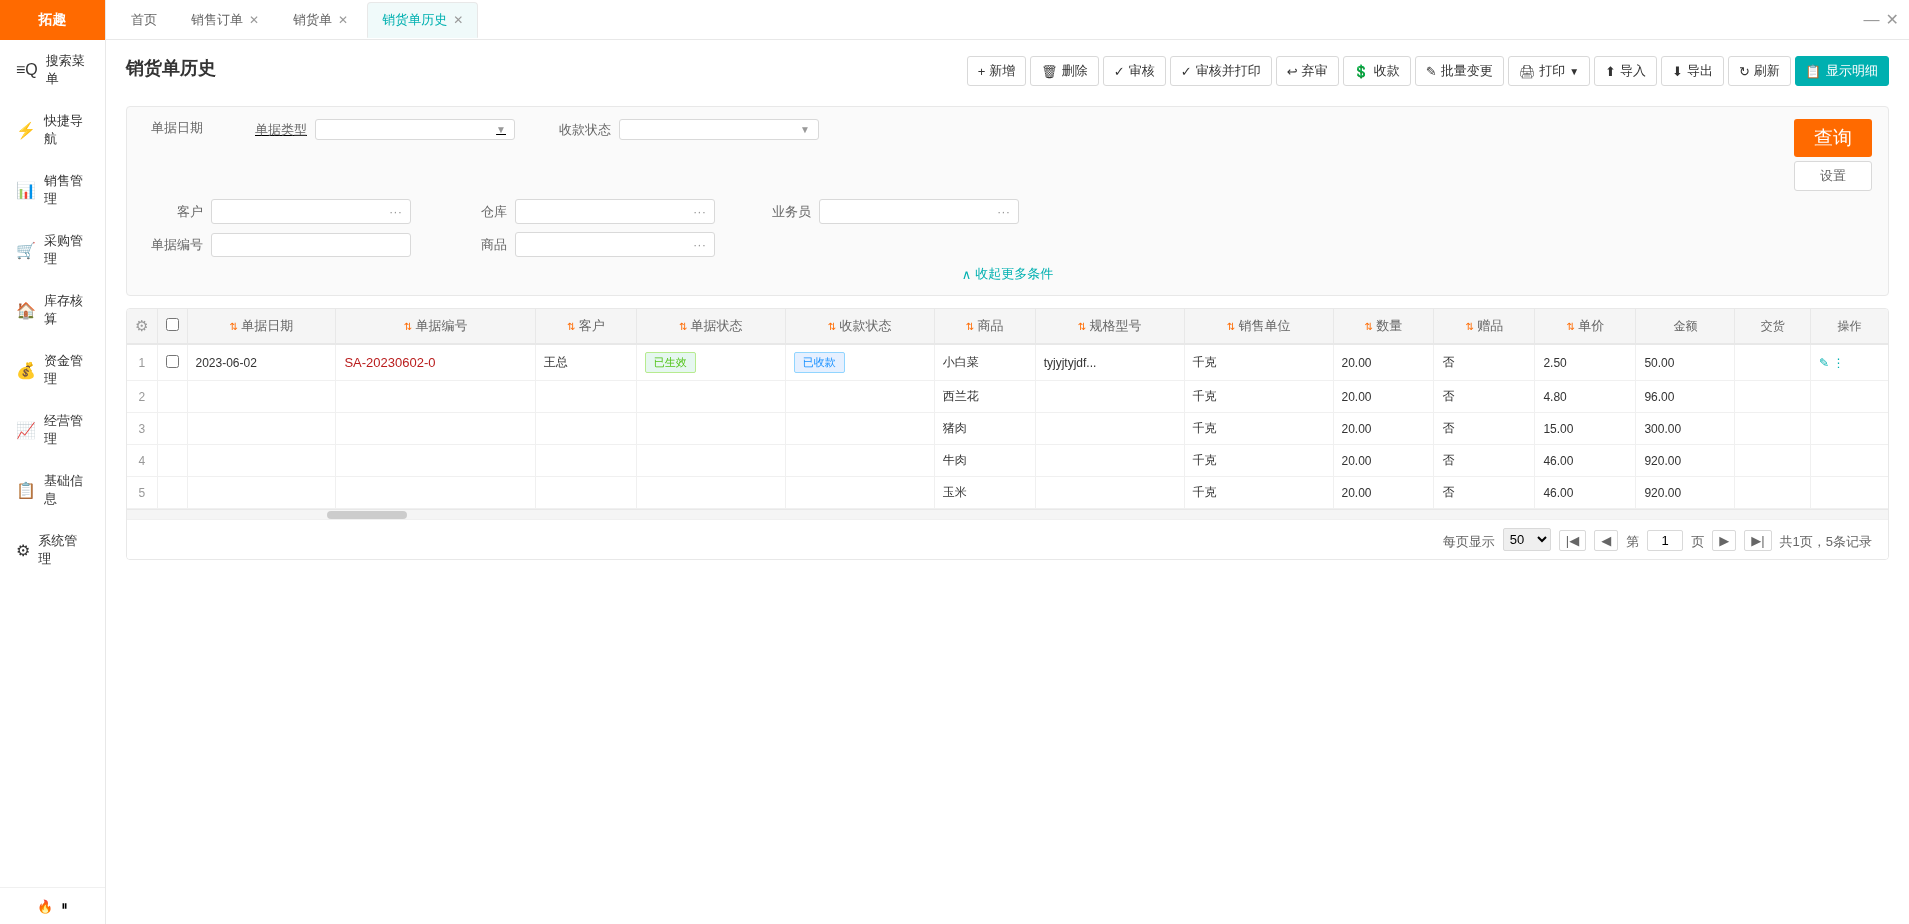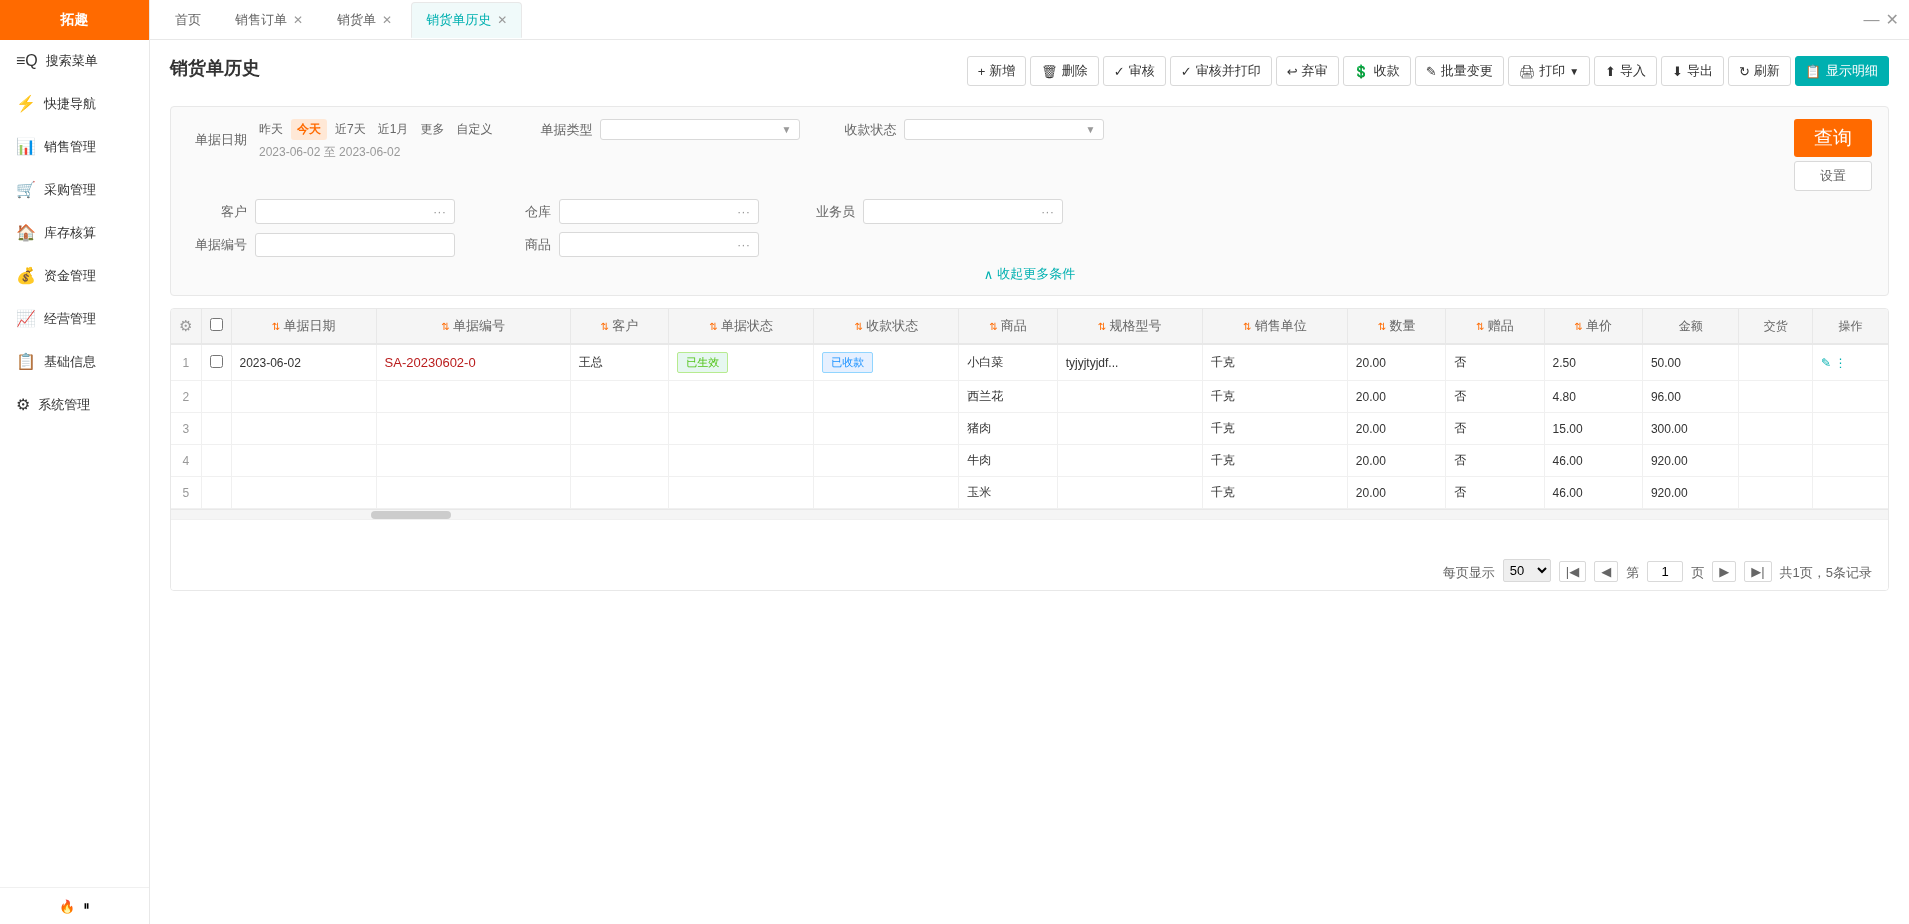--- a/index.html
+++ b/index.html
@@ -1,19 +1,19 @@
 <!DOCTYPE html>
 <html><head>
   <meta charset="utf-8">
   <style>
     * { box-sizing: border-box; margin: 0; padding: 0; font-family: 'Microsoft YaHei', Arial, sans-serif; font-size: 13px; }
     body { display: flex; height: 924px; overflow: hidden; background: #f5f5f5; }
 
     
-    .sidebar { width: 150px; background: #fff; border-right: 1px solid #e8e8e8; display: flex; flex-direction: column; height: 100%; }
+    .sidebar { width: 106px; background: #fff; border-right: 1px solid #e8e8e8; display: flex; flex-direction: column; height: 100%; }
     .sidebar-logo { height: 40px; background: #ff6a00; display: flex; align-items: center; justify-content: center; color: white; font-size: 14px; font-weight: bold; }
     .sidebar-item { display: flex; align-items: center; padding: 12px 16px; cursor: pointer; color: #333; gap: 8px; }
     .sidebar-item .icon { font-size: 16px; }
     .sidebar-item-label { font-size: 13px; }
     .sidebar-bottom { margin-top: auto; padding: 10px; display: flex; gap: 8px; align-items: center; justify-content: center; border-top: 1px solid #f0f0f0; }
 
     
     .main { flex: 1; display: flex; flex-direction: column; overflow: hidden; }
 
     
@@ -57,21 +57,21 @@
     td:last-child { border-right: none; }
     .sort-icon { color: #ff6a00; font-size: 10px; }
     .status-badge { display: inline-block; padding: 2px 8px; border-radius: 2px; font-size: 11px; }
     .status-green { background: #e6f7f0; color: #52c41a; border: 1px solid #b7eb8f; }
     .status-blue { background: #e6f0ff; color: #1890ff; border: 1px solid #91d5ff; }
     .table-footer { display: flex; align-items: center; padding: 8px 12px; background: #fffbf0; border-top: 1px solid #e8e8e8; font-size: 12px; color: #666; }
     .footer-total { display: flex; gap: 40px; }
     .pagination { display: flex; align-items: center; gap: 8px; margin-left: auto; padding: 4px 0; font-size: 12px; color: #666; }
     .page-btn { cursor: pointer; padding: 2px 6px; border: 1px solid #d9d9d9; border-radius: 2px; background: #fff; }
     .page-input { border: 1px solid #d9d9d9; border-radius: 2px; padding: 2px 6px; width: 36px; text-align: center; }
-    .page-select { border: 1px solid #d9d9d9; border-radius: 2px; padding: 2px; margin-top: 31px; }
+    .page-select { border: 1px solid #d9d9d9; border-radius: 2px; padding: 2px; }
     .link-text { color: #b91c1c; cursor: pointer; }
     .row-num { color: #999; text-align: center; }
     .gear-icon { font-size: 15px; color: #999; cursor: pointer; }
     .checkbox-th { width: 30px; text-align: center; }
     .op-btn { color: #00b0b0; cursor: pointer; font-size: 12px; }
   </style>
 </head>
 <body>
 
 <div class="sidebar">
@@ -197,33 +197,22 @@
           <span>显示明细</span>
         </button>
       </div>
     </div>
 
     <div class="filter-area">
 
       <div style="display:flex; align-items:flex-start; gap:16px; margin-bottom:8px;">
         <div class="filter-item">
           <span class="filter-label">单据日期</span>
-          <div style="display:flex; flex-direction:column; gap:4px;">
-            <div class="date-filter-btns">
-              <span class="date-btn">昨天</span>
-              <span class="date-btn active" style="color:#ff6a00; background:#ffe8d6; border-radius:3px; padding:2px 6px;">今天</span>
-              <span class="date-btn">近7天</span>
-              <span class="date-btn">近1月</span>
-              <span class="date-btn">更多</span>
-              <span class="date-btn">自定义</span>
-            </div>
-            <span class="date-range">2023-06-02 至 2023-06-02</span>
-          </div>
-        </div>
-        <div class="filter-item" style="margin-left:20px;">
+        </div>
+        <div class="filter-item" style="margin-left:28px;text-decoration:underline;">
           <span class="filter-label">单据类型</span>
           <div class="filter-select" style="min-width:200px;">
             <span></span>
             <span style="font-size:10px; color:#999;">▼</span>
           </div>
         </div>
         <div class="filter-item" style="margin-left:20px;">
           <span class="filter-label">收款状态</span>
           <div class="filter-select" style="min-width:200px;">
             <span></span>

